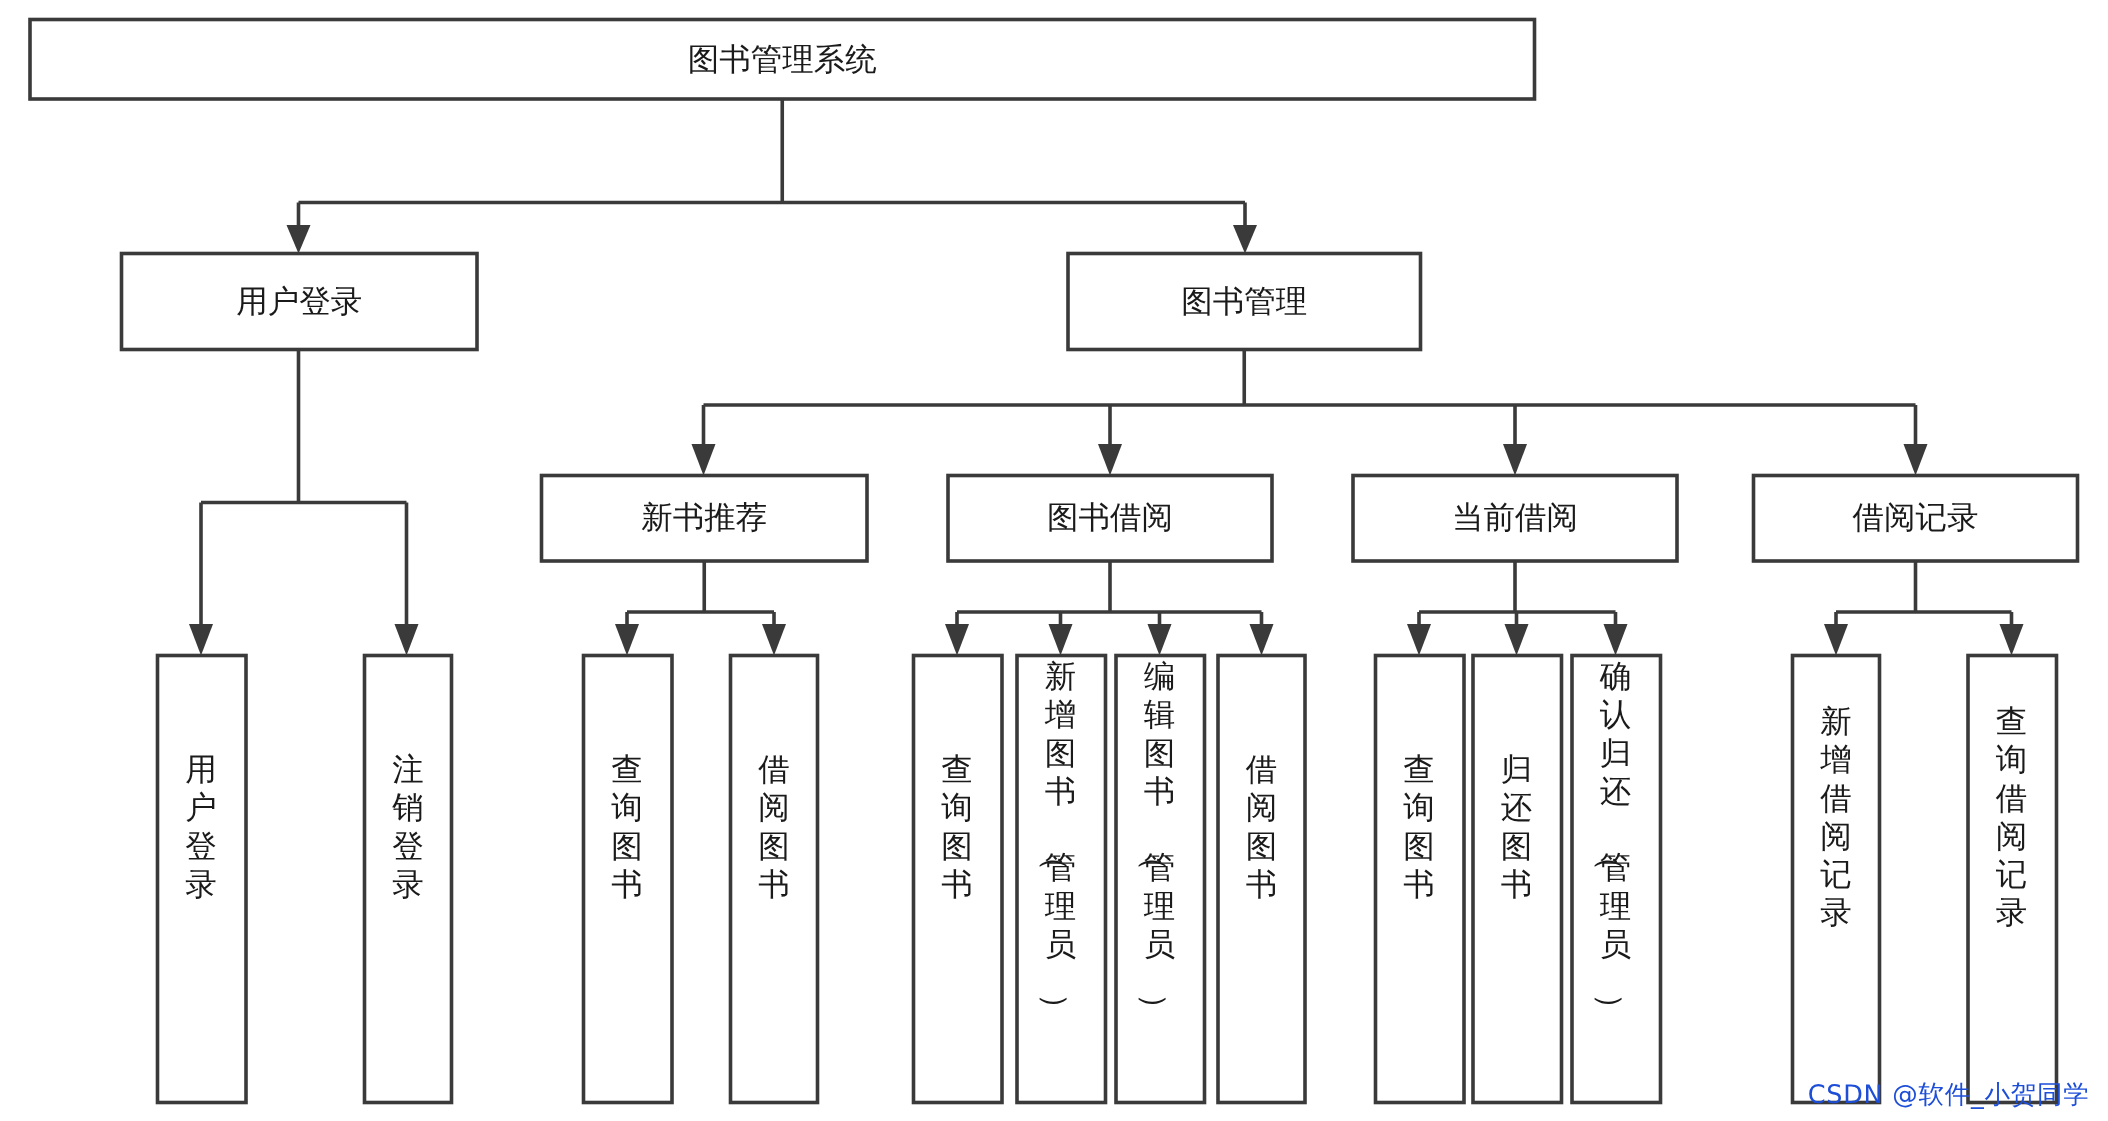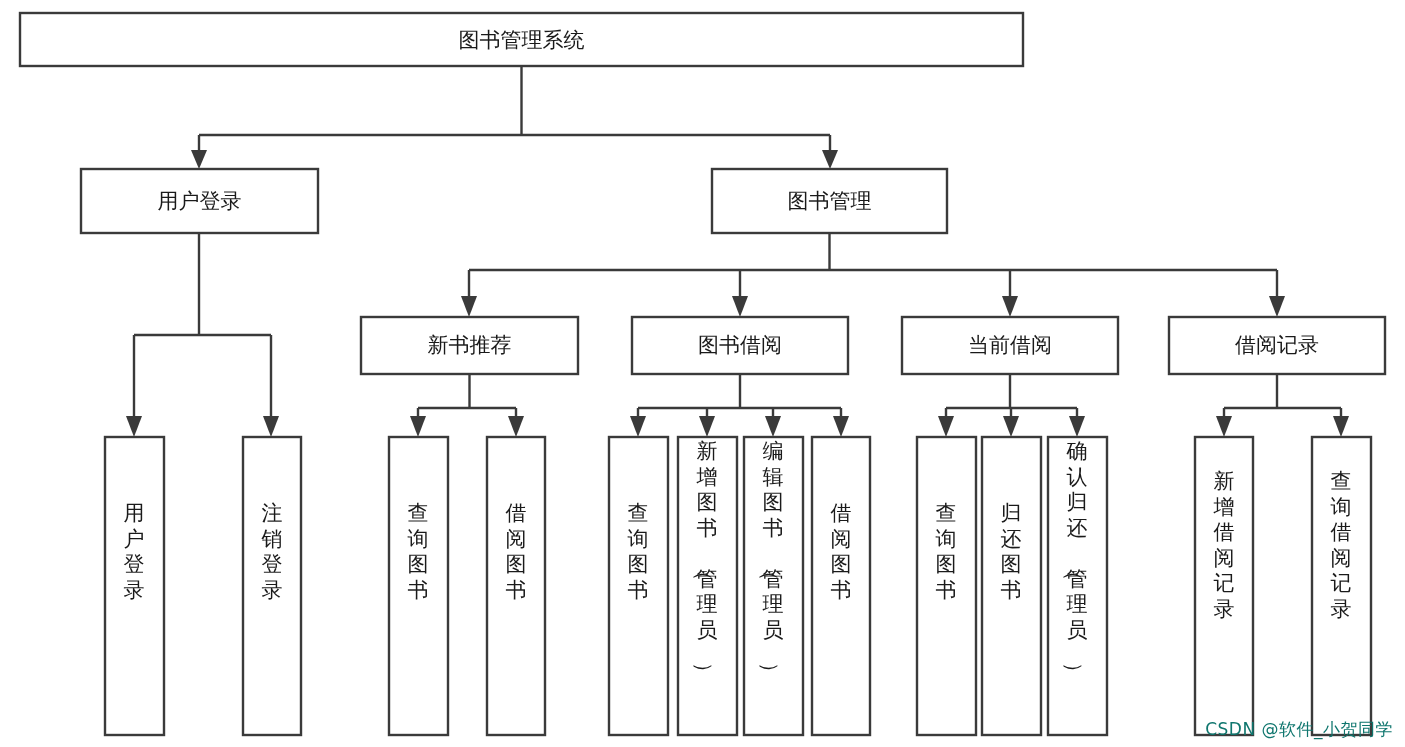--- a/index.html
+++ b/index.html
@@ -53,21 +53,21 @@
     font-size: 21px;
     fill: #1a1a1a;
     text-anchor: middle;
   }
   .watermark-text {
     position: absolute;
     right: 12px;
     bottom: 6px;
     font-family: "DejaVu Sans", "Liberation Sans", sans-serif;
     font-size: 17px;
-    color: #0f766e;
+    color: #1d4ed8;
     white-space: nowrap;
     letter-spacing: 0.5px;
   }
 </style>
 </head>
 <body>
 
 <div id="diagram-root">
 
   <svg id="tree-svg" viewBox="0 0 1405 747">

